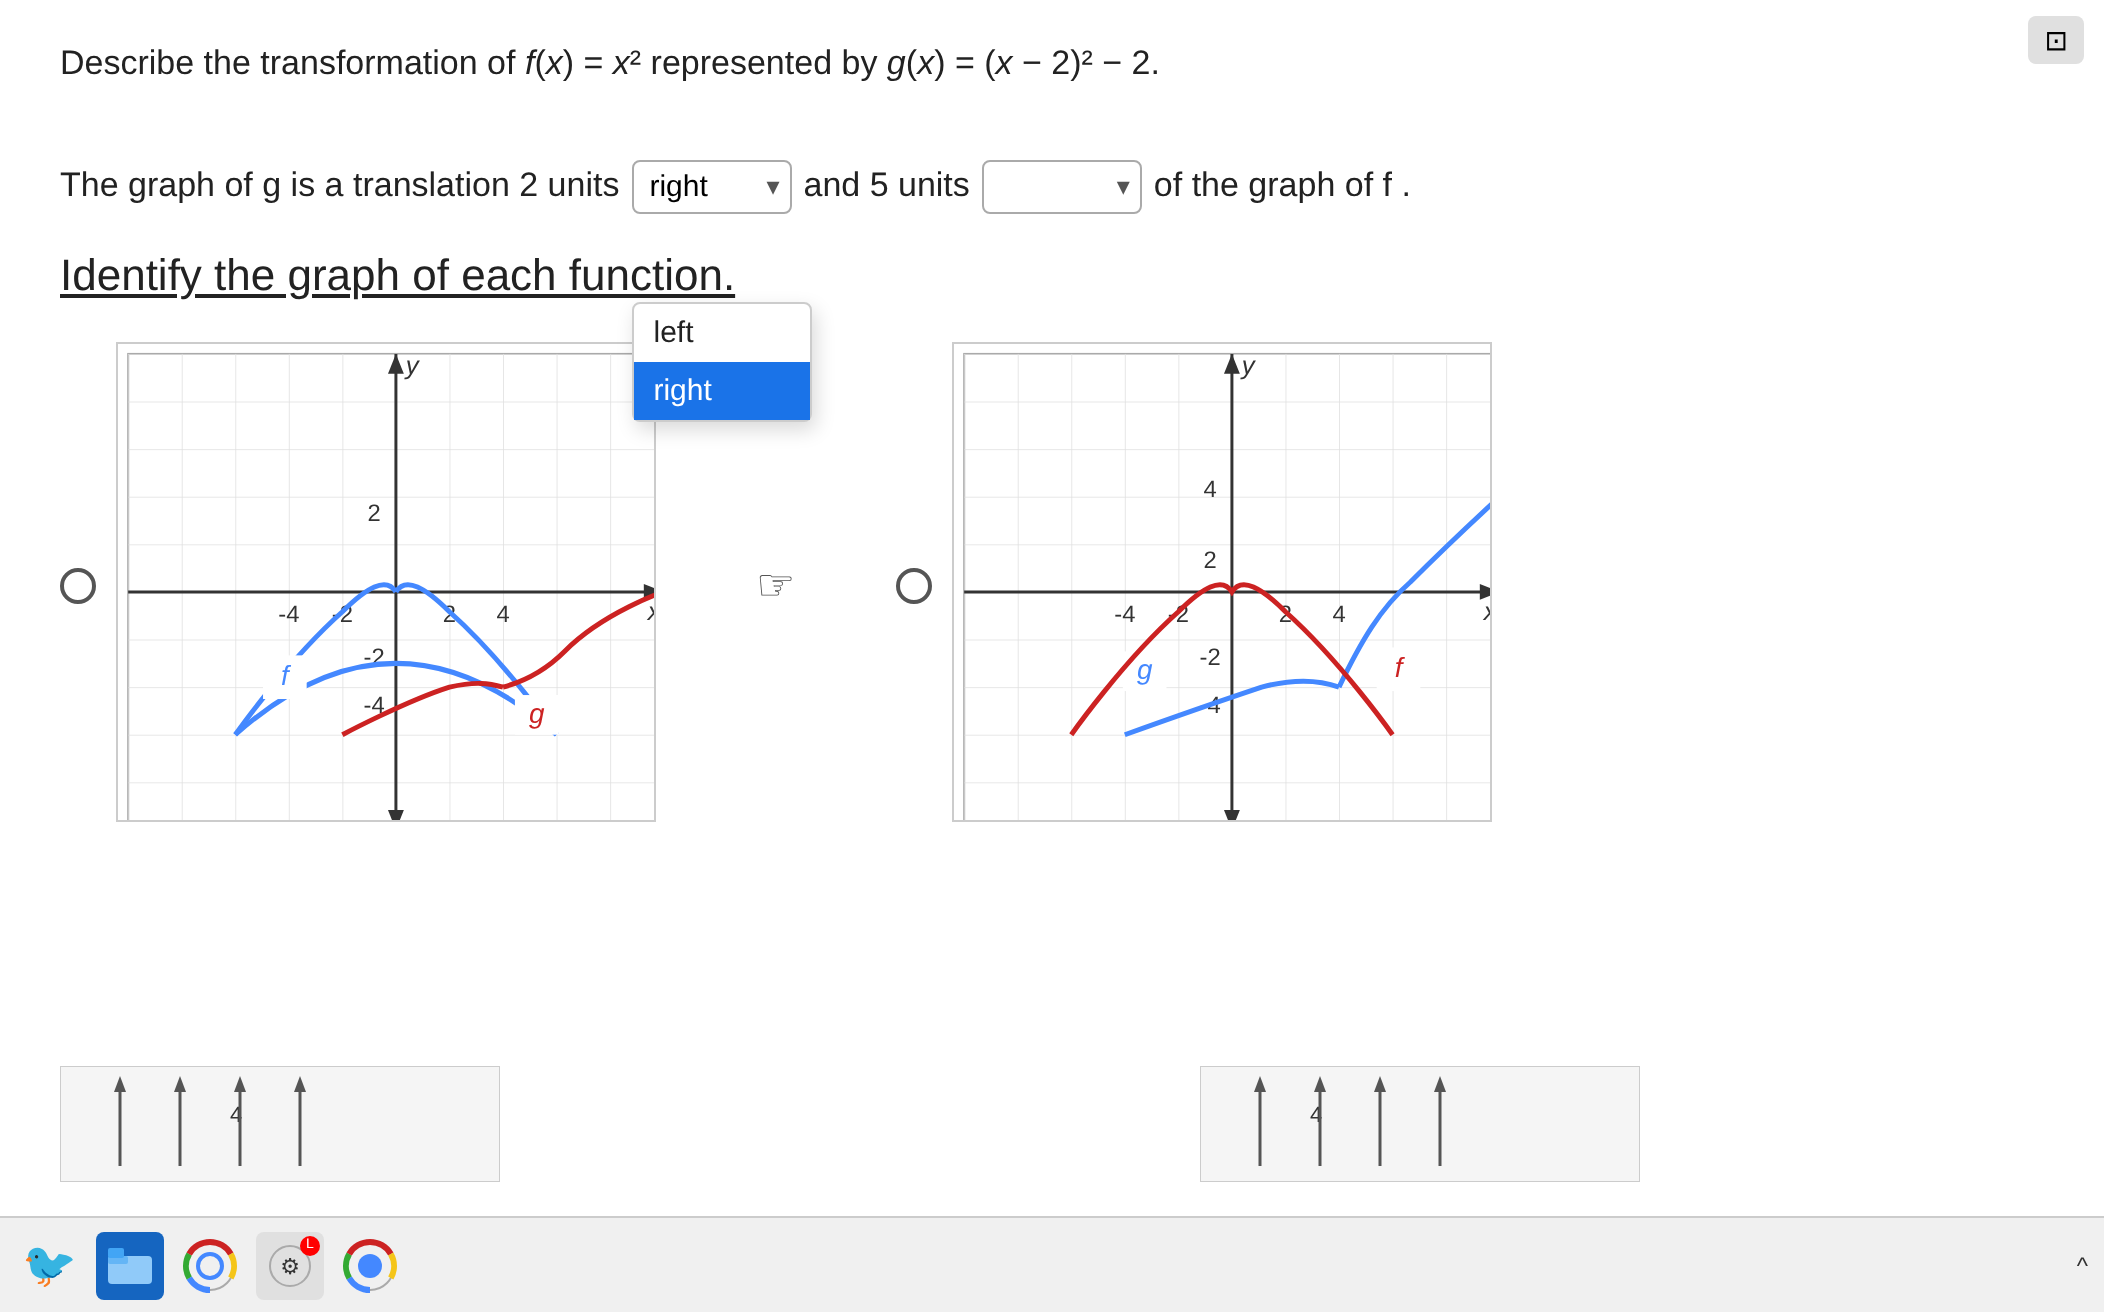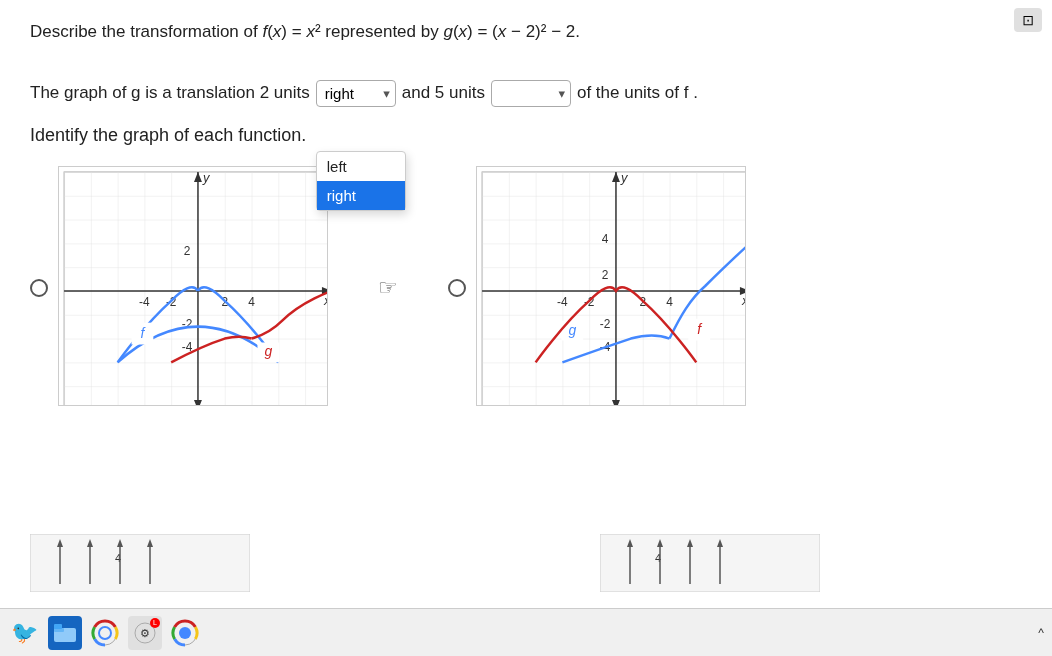--- a/index.html
+++ b/index.html
@@ -56,23 +56,24 @@
       position: absolute;
       right: 6px;
       top: 50%;
       transform: translateY(-50%);
       pointer-events: none;
       font-size: 13px;
       color: #555;
     }
 
     .identify-line {
-      font-size: 18px;
+      font-size: 22px;
       color: #222;
       margin-bottom: 20px;
+      text-decoration: underline;
     }
 
     
     .dropdown-popup {
       position: absolute;
       top: 100%;
       left: 0;
       background: #fff;
       border: 1px solid #ccc;
       border-radius: 4px;
@@ -240,21 +241,21 @@
     <span>and 5 units</span>
 
     <div class="dropdown-wrapper">
       <select class="dropdown-select">
         <option></option>
         <option>up</option>
         <option>down</option>
       </select>
     </div>
 
-    <span>of the units of  f .</span>
+    <span>of the graph of  f .</span>
   </div>
 
   <div class="identify-line">Identify the graph of each function.</div>
 
   <div class="graphs-row">
 
     <div class="graph-option">
       <div class="radio-circle"></div>
       <div class="graph-container">
         <svg class="graph-svg" width="270" height="240" viewBox="-5 -5 270 240">

